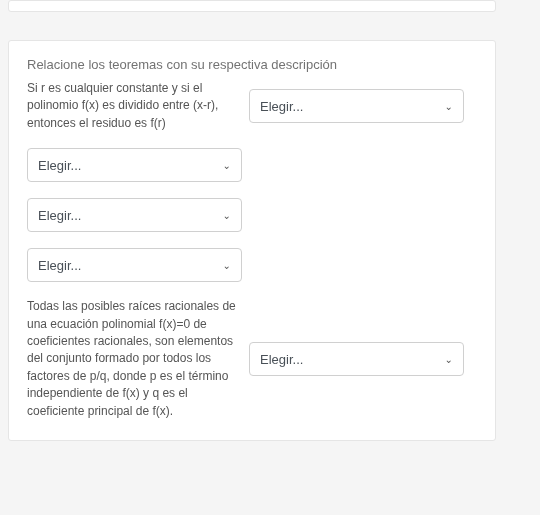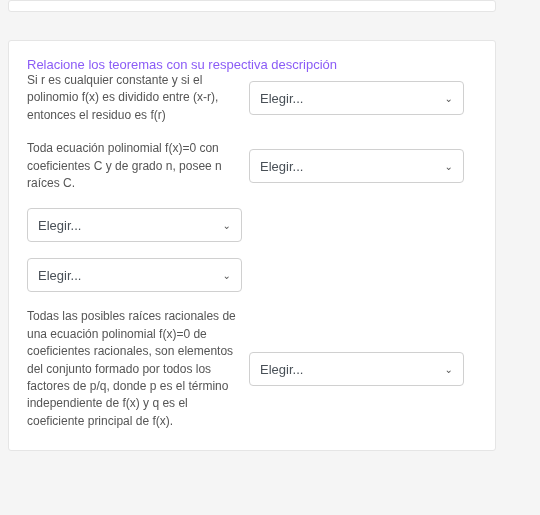--- a/index.html
+++ b/index.html
@@ -26,22 +26,22 @@
   .card-main {
     background: #fff;
     border: 1px solid #e5e5e5;
     border-radius: 3px;
     margin: 28px 8px 0 8px;
     width: 488px;
     padding: 16px 18px 20px 18px;
   }
   .prompt {
     font-size: 13px;
-    color: #8b5cf6;
-    margin-bottom: 0;
+    color: #737373;
+    margin-bottom: 8px;
   }
   .row {
     display: flex;
     margin-bottom: 16px;
   }
   .row:last-child {
     margin-bottom: 0;
   }
   .description {
     flex: 0 0 222px;
@@ -86,21 +86,20 @@
     <div class="description">Si r es cualquier constante y si el polinomio f(x) es dividido entre (x-r), entonces el residuo es f(r)</div>
     <div class="select-wrap">
       <div class="select">
         <span>Elegir...</span>
         <span class="chevron">⌄</span>
       </div>
     </div>
   </div>
 
   <div class="row">
-    <div class="description">Toda ecuación polinomial f(x)=0 con coeficientes C y de grado n, posee n raíces C.</div>
     <div class="select-wrap">
       <div class="select">
         <span>Elegir...</span>
         <span class="chevron">⌄</span>
       </div>
     </div>
   </div>
 
   <div class="row">
     <div class="select-wrap">

